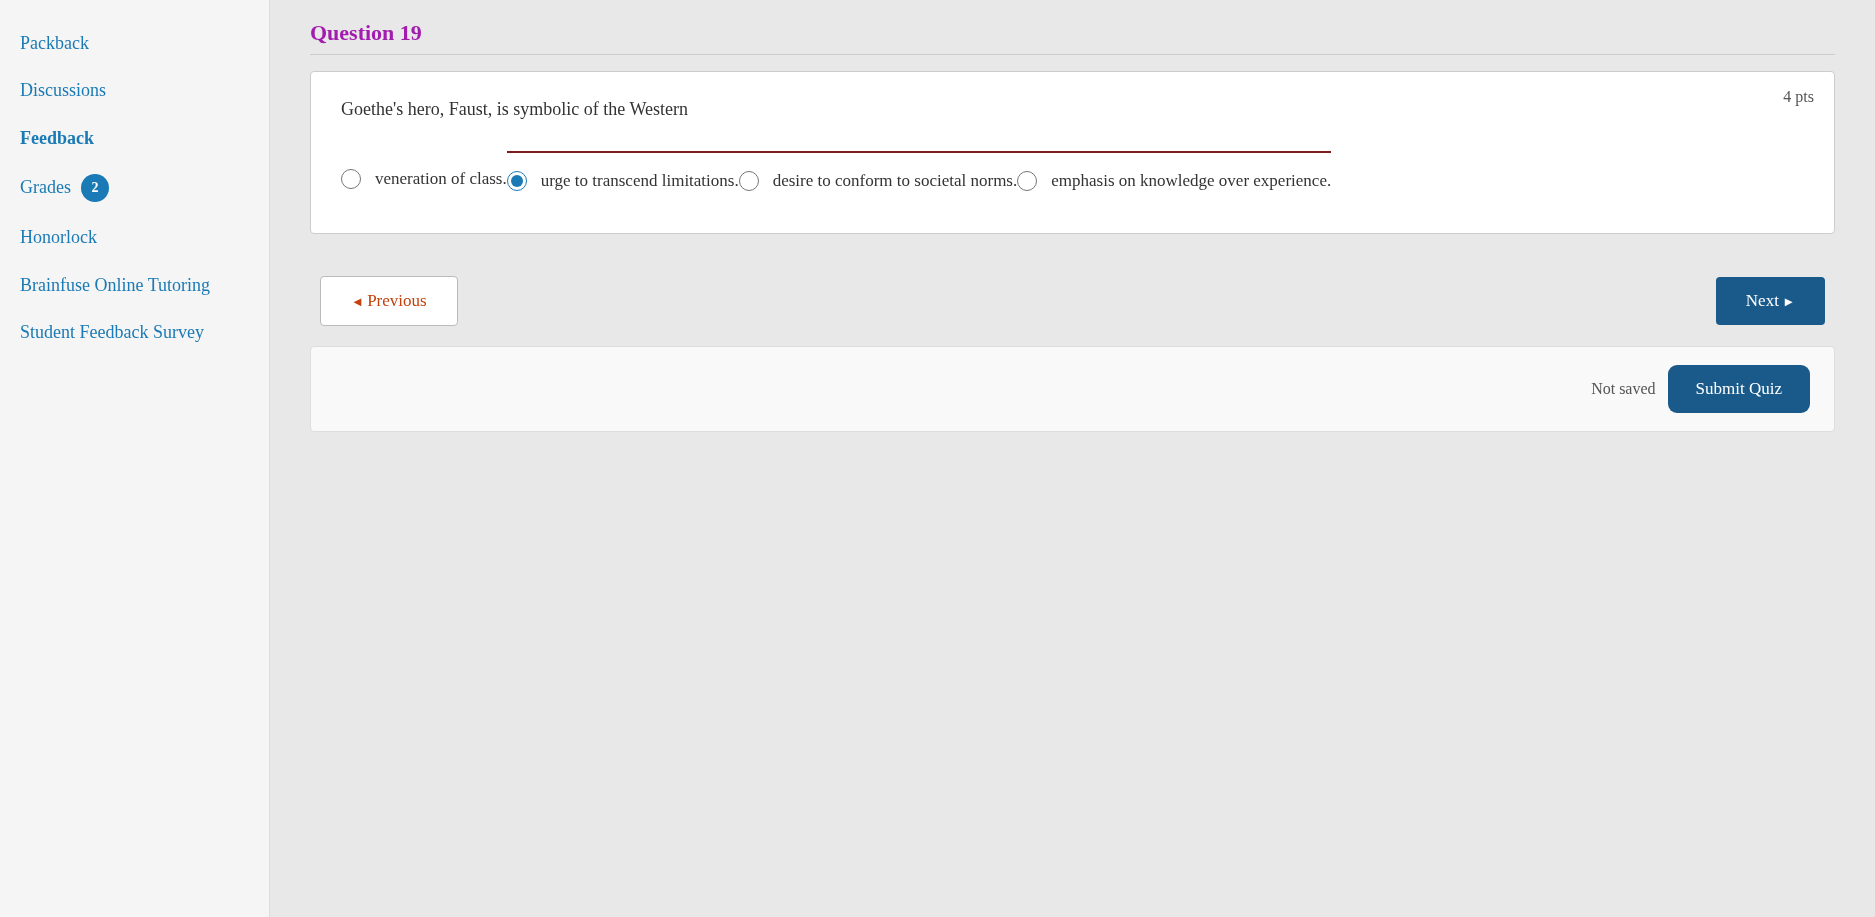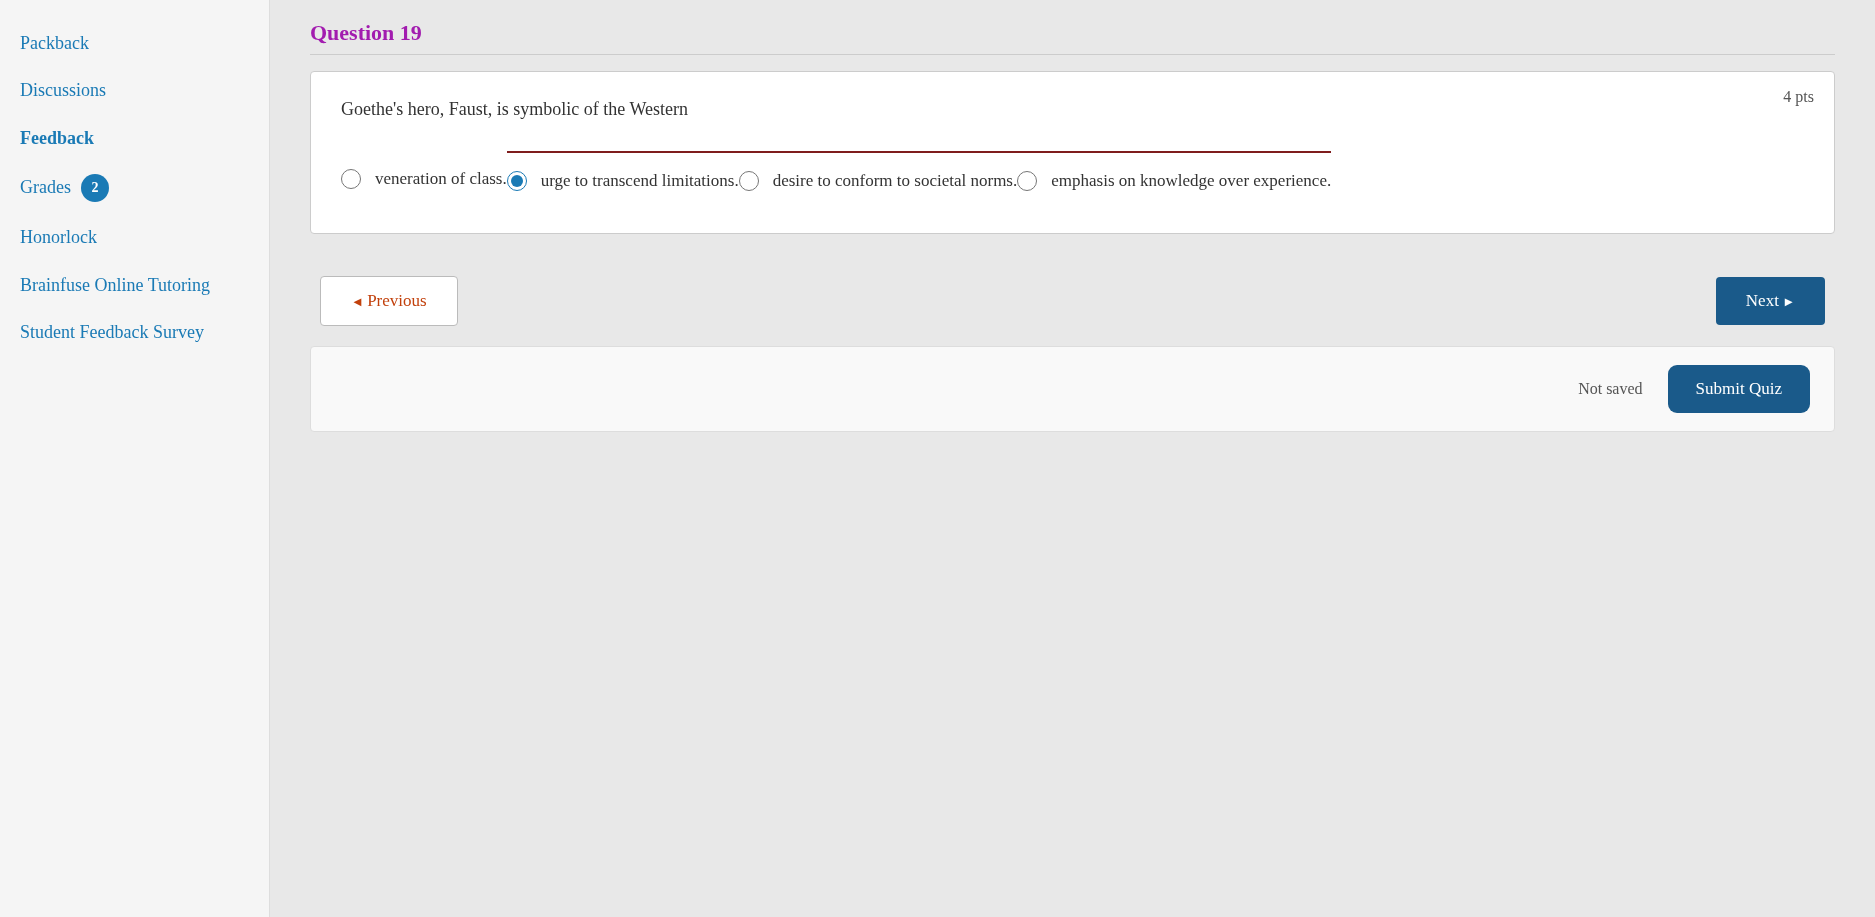--- a/index.html
+++ b/index.html
@@ -156,21 +156,21 @@
 
     
     .submit-area {
       background-color: #f9f9f9;
       border: 1px solid #ddd;
       border-radius: 4px;
       padding: 18px 24px;
       display: flex;
       justify-content: flex-end;
       align-items: center;
-      gap: 25px;
+      gap: 12px;
     }
 
     .not-saved-text {
       font-size: 16px;
       color: #555;
     }
 
     .btn-submit {
       background-color: #1a5a8a;
       border: none;

